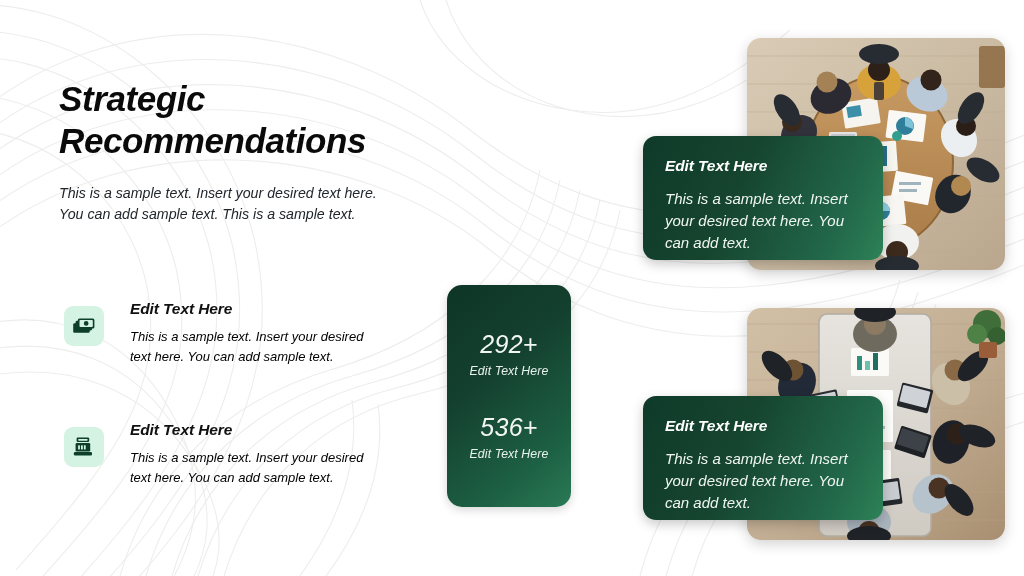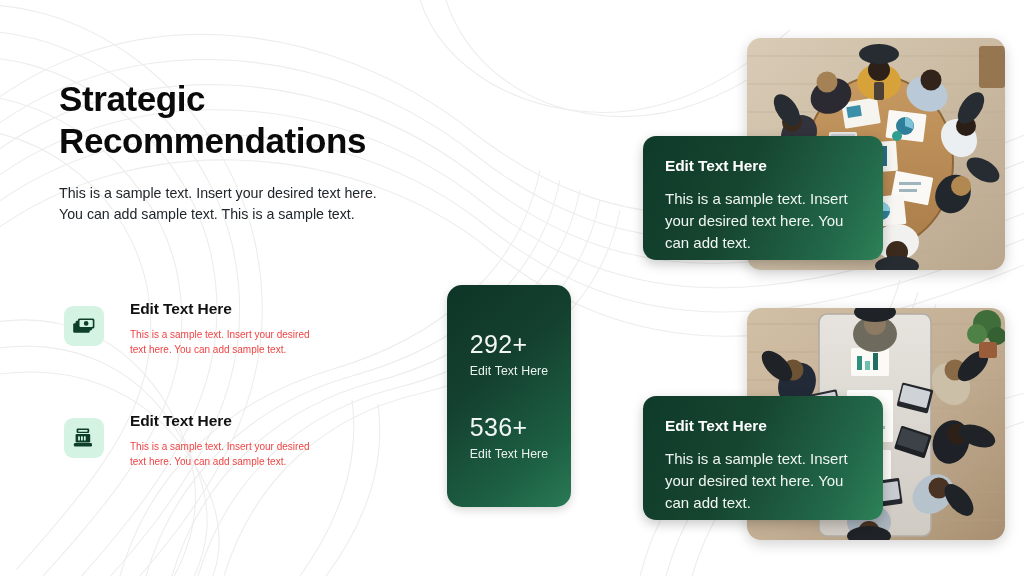--- a/index.html
+++ b/index.html
@@ -11,20 +11,21 @@
     background: #ffffff;
     font-family: "Liberation Sans", sans-serif;
   }
 
   #slide {
     position: relative;
     width: 1024px;
     height: 576px;
     background: #ffffff;
     overflow: hidden;
+    font-style: italic;
   }
 
   
   #contour-bg {
     position: absolute;
     inset: 0;
     width: 1024px;
     height: 576px;
     pointer-events: none;
     z-index: 0;
@@ -93,23 +94,23 @@
 
   .feature-title {
     font-size: 15.5px;
     font-weight: bold;
     color: #111111;
     letter-spacing: -0.1px;
   }
 
   .feature-body {
     margin-top: 9px;
-    font-size: 10px;
+    font-size: 13px;
     line-height: 1.5;
-    color: #ef4444;
+    color: #000000;
     white-space: pre-line;
   }
 
   
   #stats-card {
     position: absolute;
     left: 447px;
     top: 285px;
     width: 124px;
     height: 222px;
@@ -117,21 +118,21 @@
     background: linear-gradient(140deg, #0e3527 0%, #14402f 38%, #1d6144 78%, #2a7a56 100%);
     z-index: 4;
     display: flex;
     flex-direction: column;
     align-items: center;
     justify-content: center;
     gap: 36px;
     box-shadow: 0 3px 10px rgba(0,0,0,0.16);
   }
 
-  .stat-block { color: #ffffff; }
+  .stat-block { text-align: center; color: #ffffff; }
 
   .stat-value {
     font-size: 25px;
     font-weight: 300;
     letter-spacing: 0.3px;
     line-height: 1.05;
     color: #f2f7f4;
   }
 
   .stat-label {

